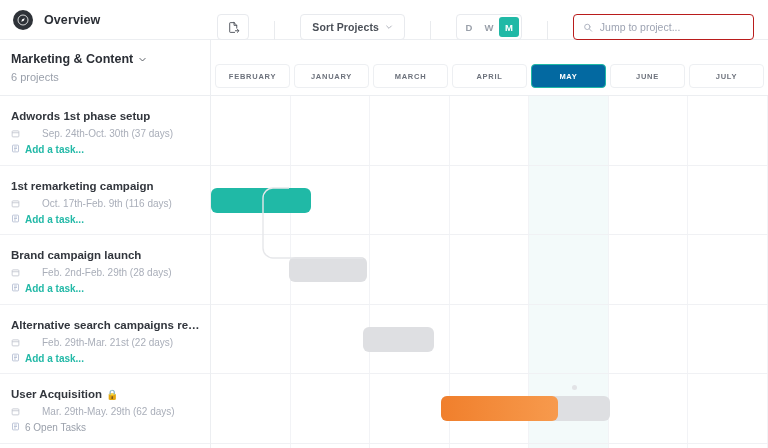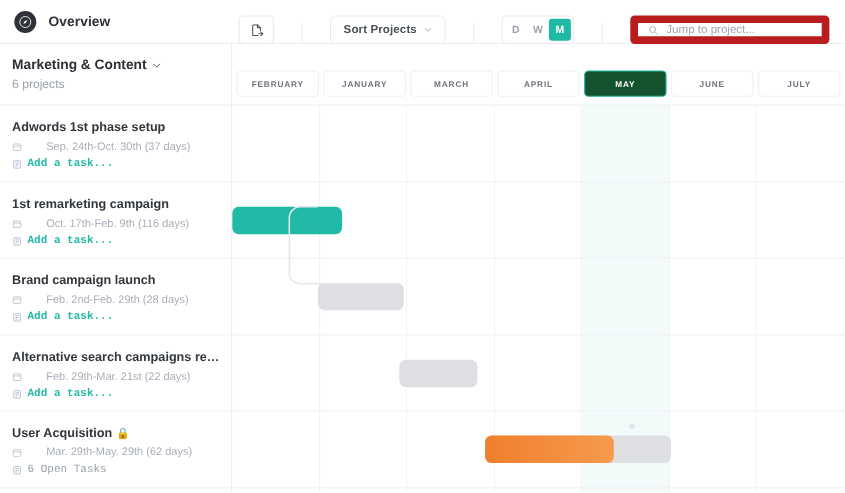--- a/index.html
+++ b/index.html
@@ -51,21 +51,21 @@
     display: flex; align-items: center; padding: 2px; gap: 0;
   }
   .seg-item {
     min-width: 20px; height: 20px; border-radius: 3px;
     display: flex; align-items: center; justify-content: center;
     font-size: 9.5px; font-weight: bold; color: #9aa0aa; padding: 0 5px;
   }
   .seg-item.active { background: #20b9a6; color: #fff; }
 
   .search {
-    width: 181px; height: 26px; border: 7px solid #b91c1c; border-radius: 4px;
+    width: 181px; height: 26px; border: 1px solid #b91c1c; border-radius: 4px;
     background: #fff; display: flex; align-items: center; gap: 7px; padding: 0 9px;
   }
   .search input {
     border: none; outline: none; background: transparent;
     font-family: "Liberation Sans", sans-serif; font-size: 10.5px; color: #8e94a0; width: 100%;
   }
   .search input::placeholder { color: #9ea4b3; }
 
   
   .body { flex: 1; display: flex; position: relative; overflow: hidden; }
@@ -81,39 +81,39 @@
 
   .rows { position: relative; }
   .row { height: 69.5px; border-bottom: 1px solid #f0f1f4; padding: 14px 10px 0 11px; }
   .row-title {
     font-size: 11.5px; font-weight: bold; color: #32363d;
     white-space: nowrap; overflow: hidden; text-overflow: ellipsis;
     display: flex; align-items: center; gap: 4px;
   }
   .row-meta { display: flex; align-items: center; gap: 22px; margin-top: 6px; }
   .row-meta-text { font-size: 10px; color: #a9aeb9; }
-  .row-action { display: flex; align-items: center; gap: 5px; margin-top: 5px; font-family: Liberation Mono, monospace; }
+  .row-action { display: flex; gap: 5px; margin-top: 5px; }
   .row-action-text { font-size: 10px; color: #23b9a7; font-weight: bold; }
   .row-action-text.muted { color: #9aa0ab; font-weight: normal; }
 
   
   .timeline { flex: 1; position: relative; background: #fff; overflow: hidden; }
 
   .tl-header { height: 56px; border-bottom: 1px solid #eceef1; position: relative; background: #fff; z-index: 2; }
   .year {
     position: absolute; right: 58px; top: 45px; transform: translateY(-100%);
     font-size: 9px; font-weight: bold; color: #b6bbc4; letter-spacing: .3px;
   }
   .months { position: absolute; left: 0; right: 0; bottom: 7px; display: flex; padding: 0 2px; }
   .month {
     flex: 1; margin: 0 2px; height: 24px; border: 1px solid #edeff2; border-radius: 4px;
     background: #fff; display: flex; align-items: center; justify-content: center;
     font-size: 7.5px; font-weight: bold; color: #6d727c; letter-spacing: .75px;
   }
-  .month.active { background: #14532d; border-color: #20b9a6; color: #fff; }
+  .month.active { background: #0369a1; border-color: #20b9a6; color: #fff; }
 
   .tl-grid { position: absolute; left: 0; right: 0; top: 56px; bottom: 0; }
   .col {
     position: absolute; top: 0; bottom: 0; width: 79.57px;
     border-right: 1px solid #f2f3f6;
   }
   .col.highlight { background: #f3fafa; }
 
   .tl-rows { position: absolute; left: 0; right: 0; top: 56px; bottom: 0; }
   .tl-row { height: 69.5px; border-bottom: 1px solid #f0f1f4; position: relative; }

